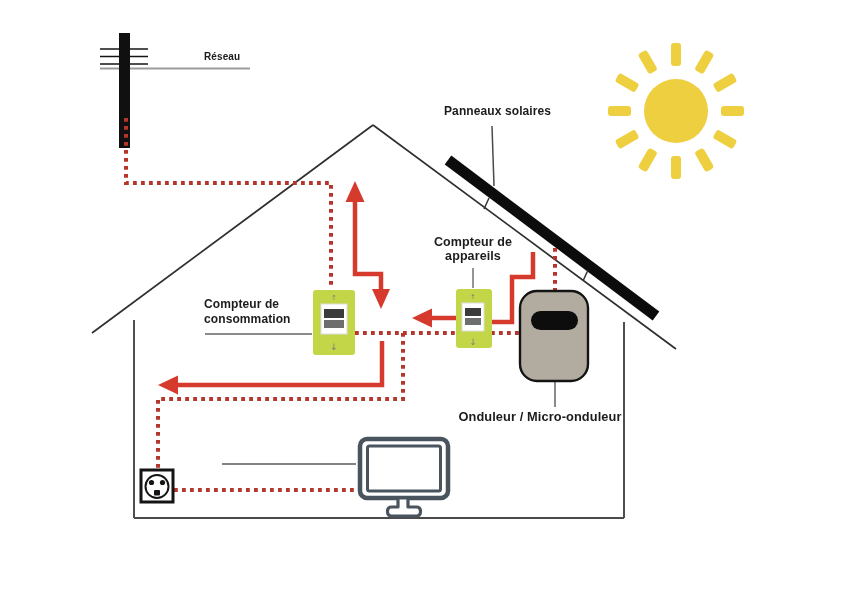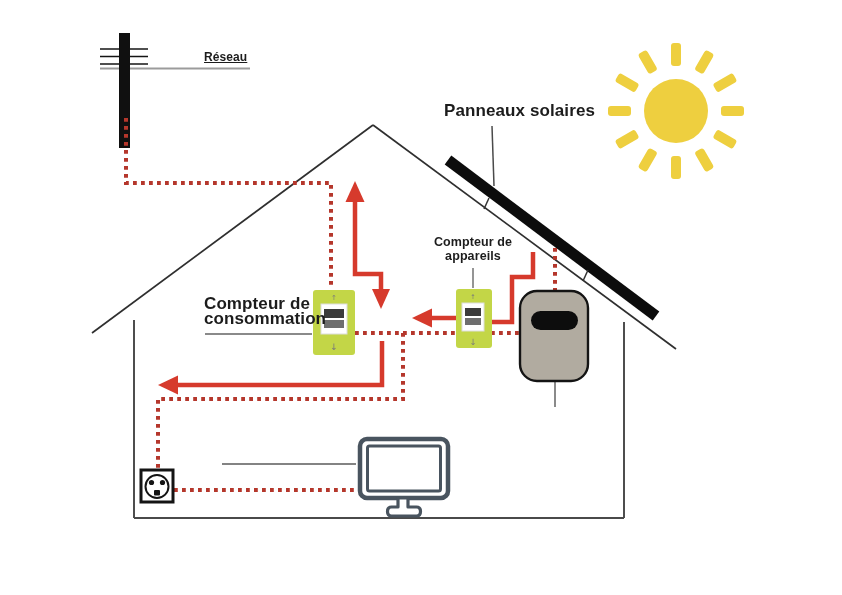--- a/index.html
+++ b/index.html
@@ -8,21 +8,21 @@
     width:842px;height:595px;
     background:#ffffff;
     overflow:hidden;
     font-family:"Liberation Sans", sans-serif;
   }
   .canvas svg{position:absolute;left:0;top:0;}
   .lbl{
     position:absolute;
     font-weight:bold;
     color:#1c1c1c;
-    font-size:17px;
+    font-size:12px;
     line-height:14.5px;
     letter-spacing:.1px;
     white-space:nowrap;
   }
   .lbl.center{text-align:center;}
   .meter-glyph{font-family:"DejaVu Sans", sans-serif;}
 </style>
 </head>
 <body>
 
@@ -132,29 +132,30 @@
 
   <g stroke="#49545f">
     <rect x="360" y="439" width="88" height="59" rx="7" fill="#ffffff" stroke-width="4.5"></rect>
     <rect x="367.5" y="446" width="73" height="45" rx="2" fill="#ffffff" stroke-width="3"></rect>
     <path d="M398,498 L408,498 L408,507 L416.5,507 Q420.5,507 420.5,511.5 Q420.5,516 416.5,516
              L391.5,516 Q387.5,516 387.5,511.5 Q387.5,507 391.5,507 L398,507 Z" fill="#ffffff" stroke-width="3.2" stroke-linejoin="round"></path>
   </g>
 
 </svg>
 
-<div class="lbl" style="left:204px;top:50px;font-size:12px;text-decoration:underline;">Réseau</div>
+<div class="lbl" style="left:204px;top:50px;font-size:10px;">Réseau</div>
 
 <div class="lbl" style="left:444px;top:104px;">Panneaux solaires</div>
 
 <div class="lbl center" style="left:420px;top:235px;width:106px;font-size:12.5px;line-height:14px;">
   <span>Compteur de</span><br>
   <span>appareils</span>
 </div>
 
 <div class="lbl" style="left:204px;top:297px;">
   <span>Compteur de</span><br>
   <span>consommation</span>
 </div>
 
+<div class="lbl center" style="left:452px;top:410px;width:176px;font-size:12.8px;">Onduleur / Micro-onduleur</div>
 
 
 </div>
 
 </body></html>

